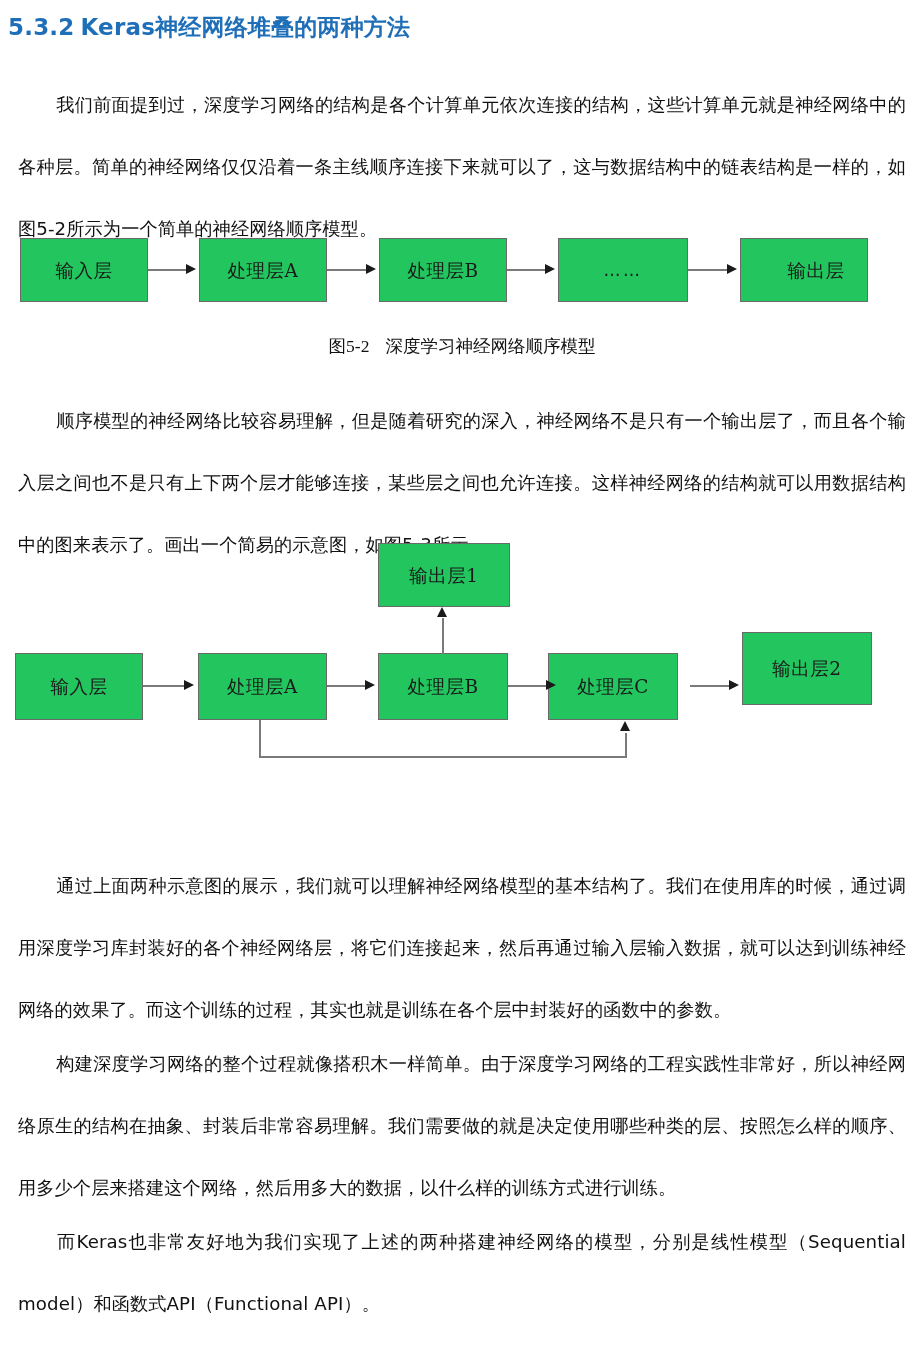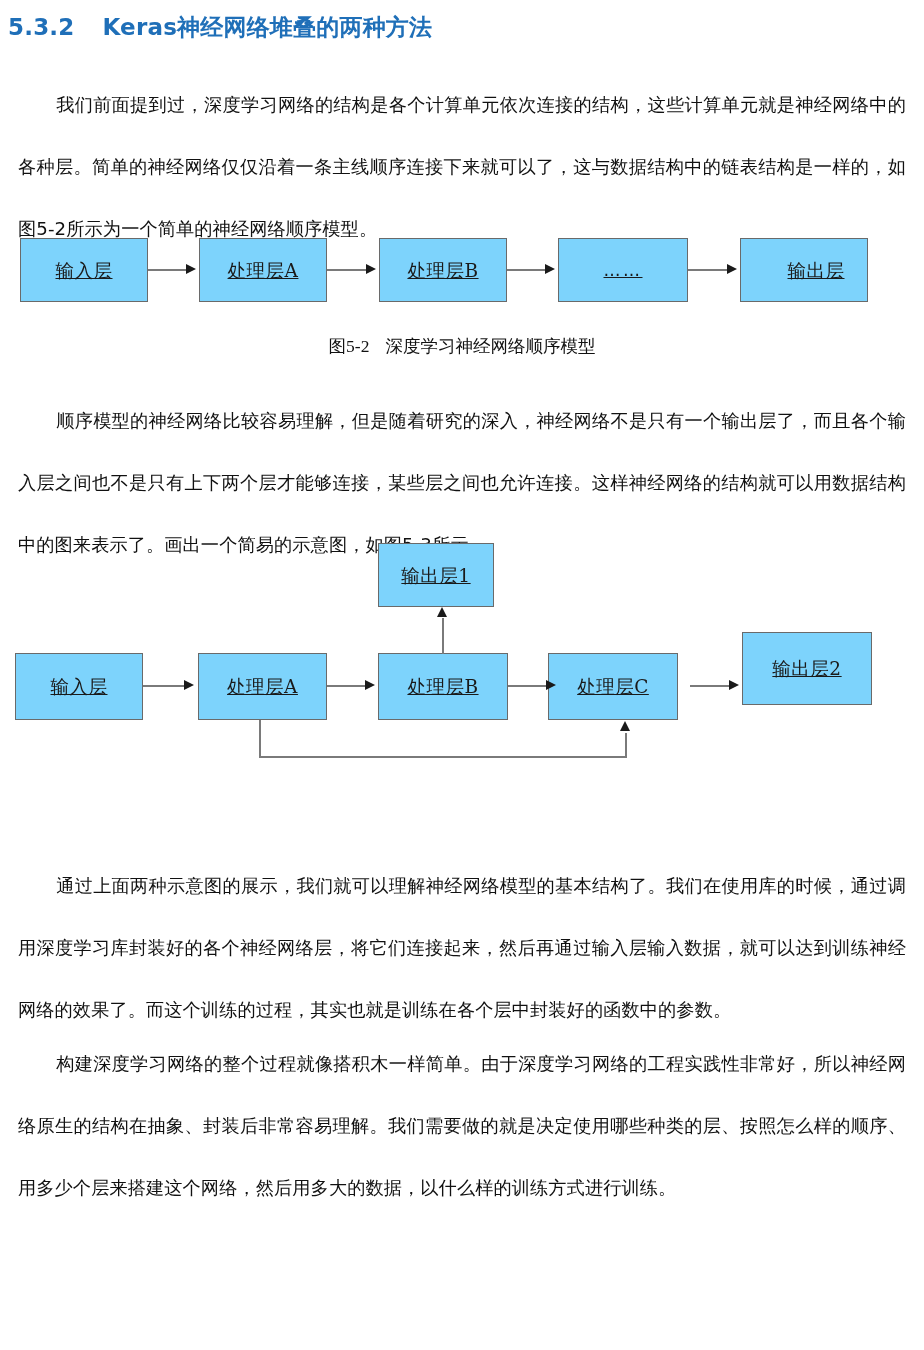--- a/index.html
+++ b/index.html
@@ -27,21 +27,21 @@
   .heading {
     position: absolute;
     left: 8px;
     top: 12px;
     font-size: 23px;
     font-weight: 600;
     color: #1f6fb8;
     letter-spacing: 0.2px;
     white-space: nowrap;
   }
-  .heading .num { margin-right: 28px; }
+  .heading .num { margin-right: 6px; }
 
   
   .para {
     position: absolute;
     left: 18px;
     width: 888px;
     font-size: 18.2px;
     line-height: 62px;
     text-align: justify;
     text-justify: inter-character;
@@ -63,29 +63,28 @@
 
   
   .diagram {
     position: absolute;
     left: 0;
   }
   .node {
     position: absolute;
     box-sizing: border-box;
     border: 1.4px solid #6a6a6a;
-    background: #7dd3fc;
+    background: #22c55e;
     display: flex;
     align-items: center;
     justify-content: center;
     font-family: "DejaVu Serif", "Liberation Serif", serif;
     font-size: 18.5px;
     color: #1a1a1a;
     letter-spacing: 0.5px;
-    text-decoration: underline;
   }
   .node.dots {
     font-family: "DejaVu Sans", "Liberation Sans", sans-serif;
     font-size: 17px;
     letter-spacing: 2.5px;
   }
 
   
   .conn {
     position: absolute;
@@ -141,21 +140,21 @@
     <div class="conn h" style="left:688px; top:269px; width:41px;"></div>
     <div class="head right" style="left:727px; top:264px;"></div>
   </div>
 
   <div class="caption" style="top:334px;font-family:Liberation Serif, serif;"><span>图5-2</span><span class="gap"></span><span>深度学习神经网络顺序模型</span></div>
 
   <div class="para" style="top:390px;"><span class="ind"></span><span>顺序模型的神经网络比较容易理解，但是随着研究的深入，神经网络不是只有一个输出层了，而且各个输入层之间也不是只有上下两个层才能够连接，某些层之间也允许连接。这样神经网络的结构就可以用数据结构中的图来表示了。画出一个简易的示意图，如图5-3所示。</span></div>
 
   <div class="diagram" style="top:0;left:0;width:924px;height:0;">
 
-    <div class="node" style="left:378px; top:543px; width:116px; height:64px;">输出层1</div>
+    <div class="node" style="left:378px; top:543px; width:132px; height:64px;">输出层1</div>
 
     <div class="node" style="left:15px;  top:653px; width:128px; height:67px;">输入层</div>
     <div class="node" style="left:198px; top:653px; width:129px; height:67px;">处理层A</div>
     <div class="node" style="left:378px; top:653px; width:130px; height:67px;">处理层B</div>
     <div class="node" style="left:548px; top:653px; width:130px; height:67px;">处理层C</div>
     <div class="node" style="left:742px; top:632px; width:130px; height:73px;">输出层2</div>
 
     <div class="conn h" style="left:143px; top:685px; width:43px;"></div>
     <div class="head right" style="left:184px; top:680px;"></div>
 
@@ -175,14 +174,15 @@
     <div class="conn h" style="left:259px; top:756px; width:368px;"></div>
     <div class="conn v" style="left:625px; top:733px; height:24px;"></div>
     <div class="head up" style="left:620px; top:721px;"></div>
   </div>
 
 
   <div class="para" style="top:1033px;"><span class="ind"></span><span>构建深度学习网络的整个过程就像搭积木一样简单。由于深度学习网络的工程实践性非常好，所以神经网络原生的结构在抽象、封装后非常容易理解。我们需要做的就是决定使用哪些种类的层、按照怎么样的顺序、用多少个层来搭建这个网络，然后用多大的数据，以什么样的训练方式进行训练。</span></div>
 
   <div class="para" style="top:855px;"><span class="ind"></span><span>通过上面两种示意图的展示，我们就可以理解神经网络模型的基本结构了。我们在使用库的时候，通过调用深度学习库封装好的各个神经网络层，将它们连接起来，然后再通过输入层输入数据，就可以达到训练神经网络的效果了。而这个训练的过程，其实也就是训练在各个层中封装好的函数中的参数。</span></div>
 
+  <div class="para" style="top:1211px;"><span class="ind"></span><span>而Keras也非常友好地为我们实现了上述的两种搭建神经网络的模型，分别是线性模型（Sequential model）和函数式API（Functional API）。</span></div>
 
 </div>
 
 </body></html>

